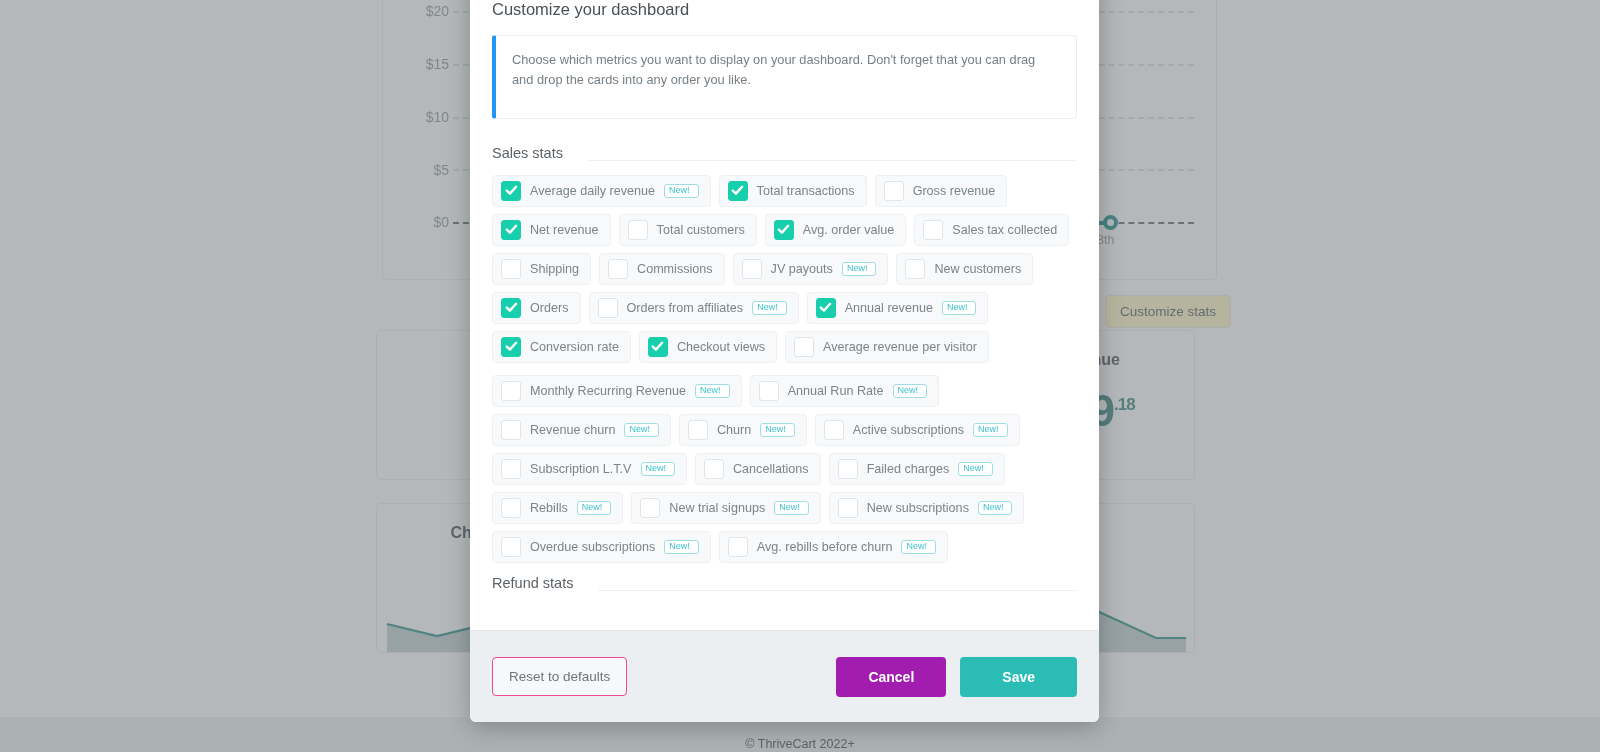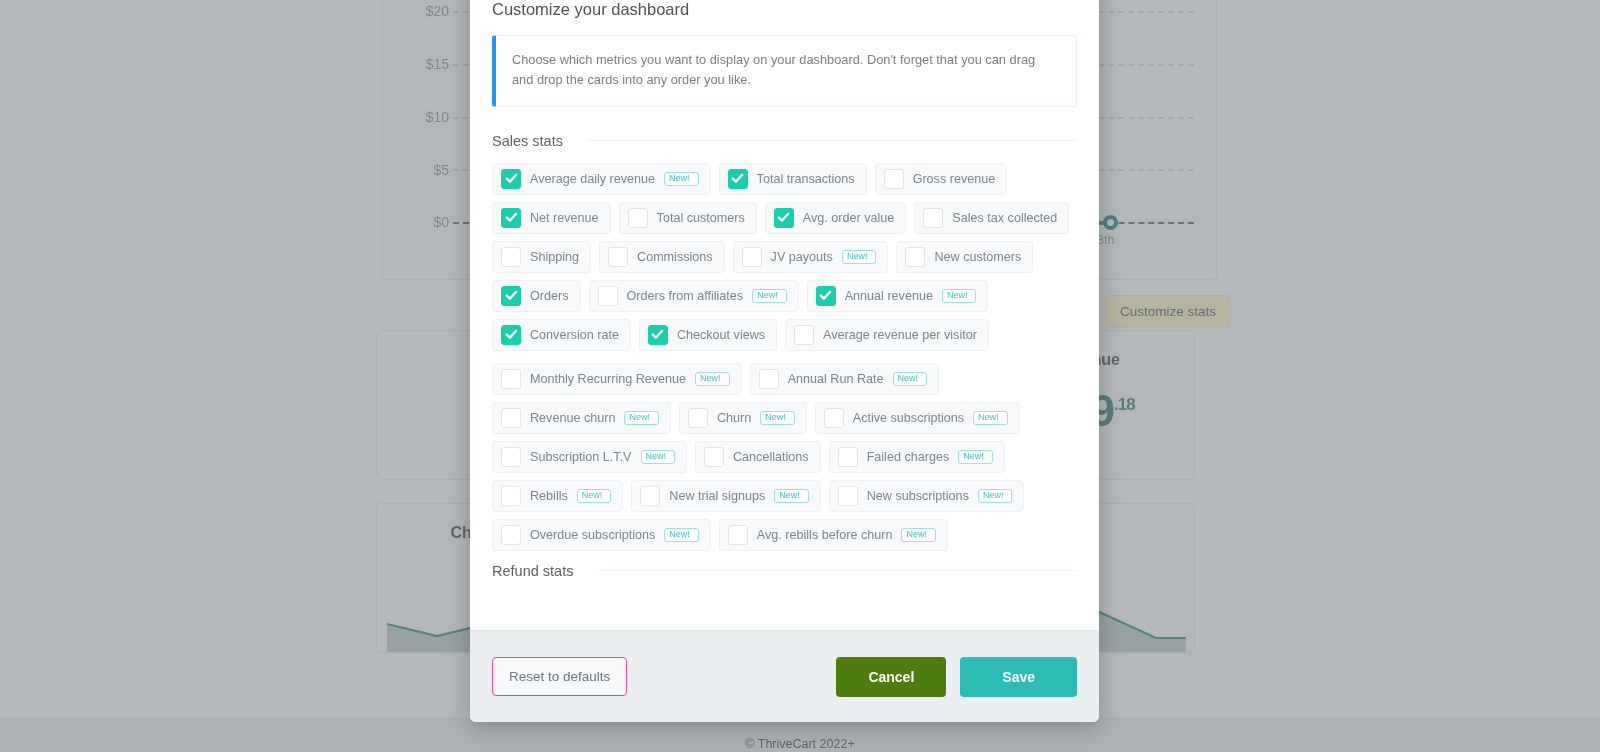--- a/index.html
+++ b/index.html
@@ -111,27 +111,27 @@
 
   .modal-title {
     font-size: 16.5px; color: #4a5157; font-weight: normal;
     margin-bottom: 16px;
   }
 
   .notice {
     border: 1px solid #eceff1;
     border-left: 4px solid #2196f3;
     border-radius: 3px;
-    padding: 14px 16px 16px 16px;
+    padding: 14px 16px 28px 16px;
     font-size: 12.8px; line-height: 1.55; color: #767f85;
     margin-bottom: 26px;
   }
 
   .section-head {
-    display: flex; align-items: center; gap: 25px;
+    display: flex; align-items: flex-end; gap: 25px;
     margin-bottom: 14px;
   }
   .section-head .s-label { font-size: 14.5px; color: #5b6268; white-space: nowrap; }
   .section-head .s-rule { flex: 1 1 auto; height: 1px; background: #eef1f3; }
 
   .chip-wrap { display: flex; flex-wrap: wrap; gap: 7px 8px; margin-bottom: 12px; }
 
   .chip {
     display: inline-flex; align-items: center; gap: 9px;
     background: #f7f9fa;
@@ -173,21 +173,21 @@
     border: none; border-radius: 4px; cursor: pointer;
     font-family: "Liberation Sans", sans-serif;
   }
   .btn-reset {
     background: #f6f8f9; border: 1px solid #ec4899;
     color: #6d767c; font-size: 13.5px;
     padding: 11px 16px;
   }
   .footer-spacer { flex: 1 1 auto; }
   .btn-cancel {
-    background: #4d7c0f; color: #ffffff;
+    background: #a21caf; color: #ffffff;
     font-size: 14px; font-weight: bold;
     padding: 12px 32px; margin-right: 14px;
   }
   .btn-save {
     background: #2cbcb6; color: #ffffff;
     font-size: 14px; font-weight: bold;
     padding: 12px 42px;
   }
 </style>
 </head>

